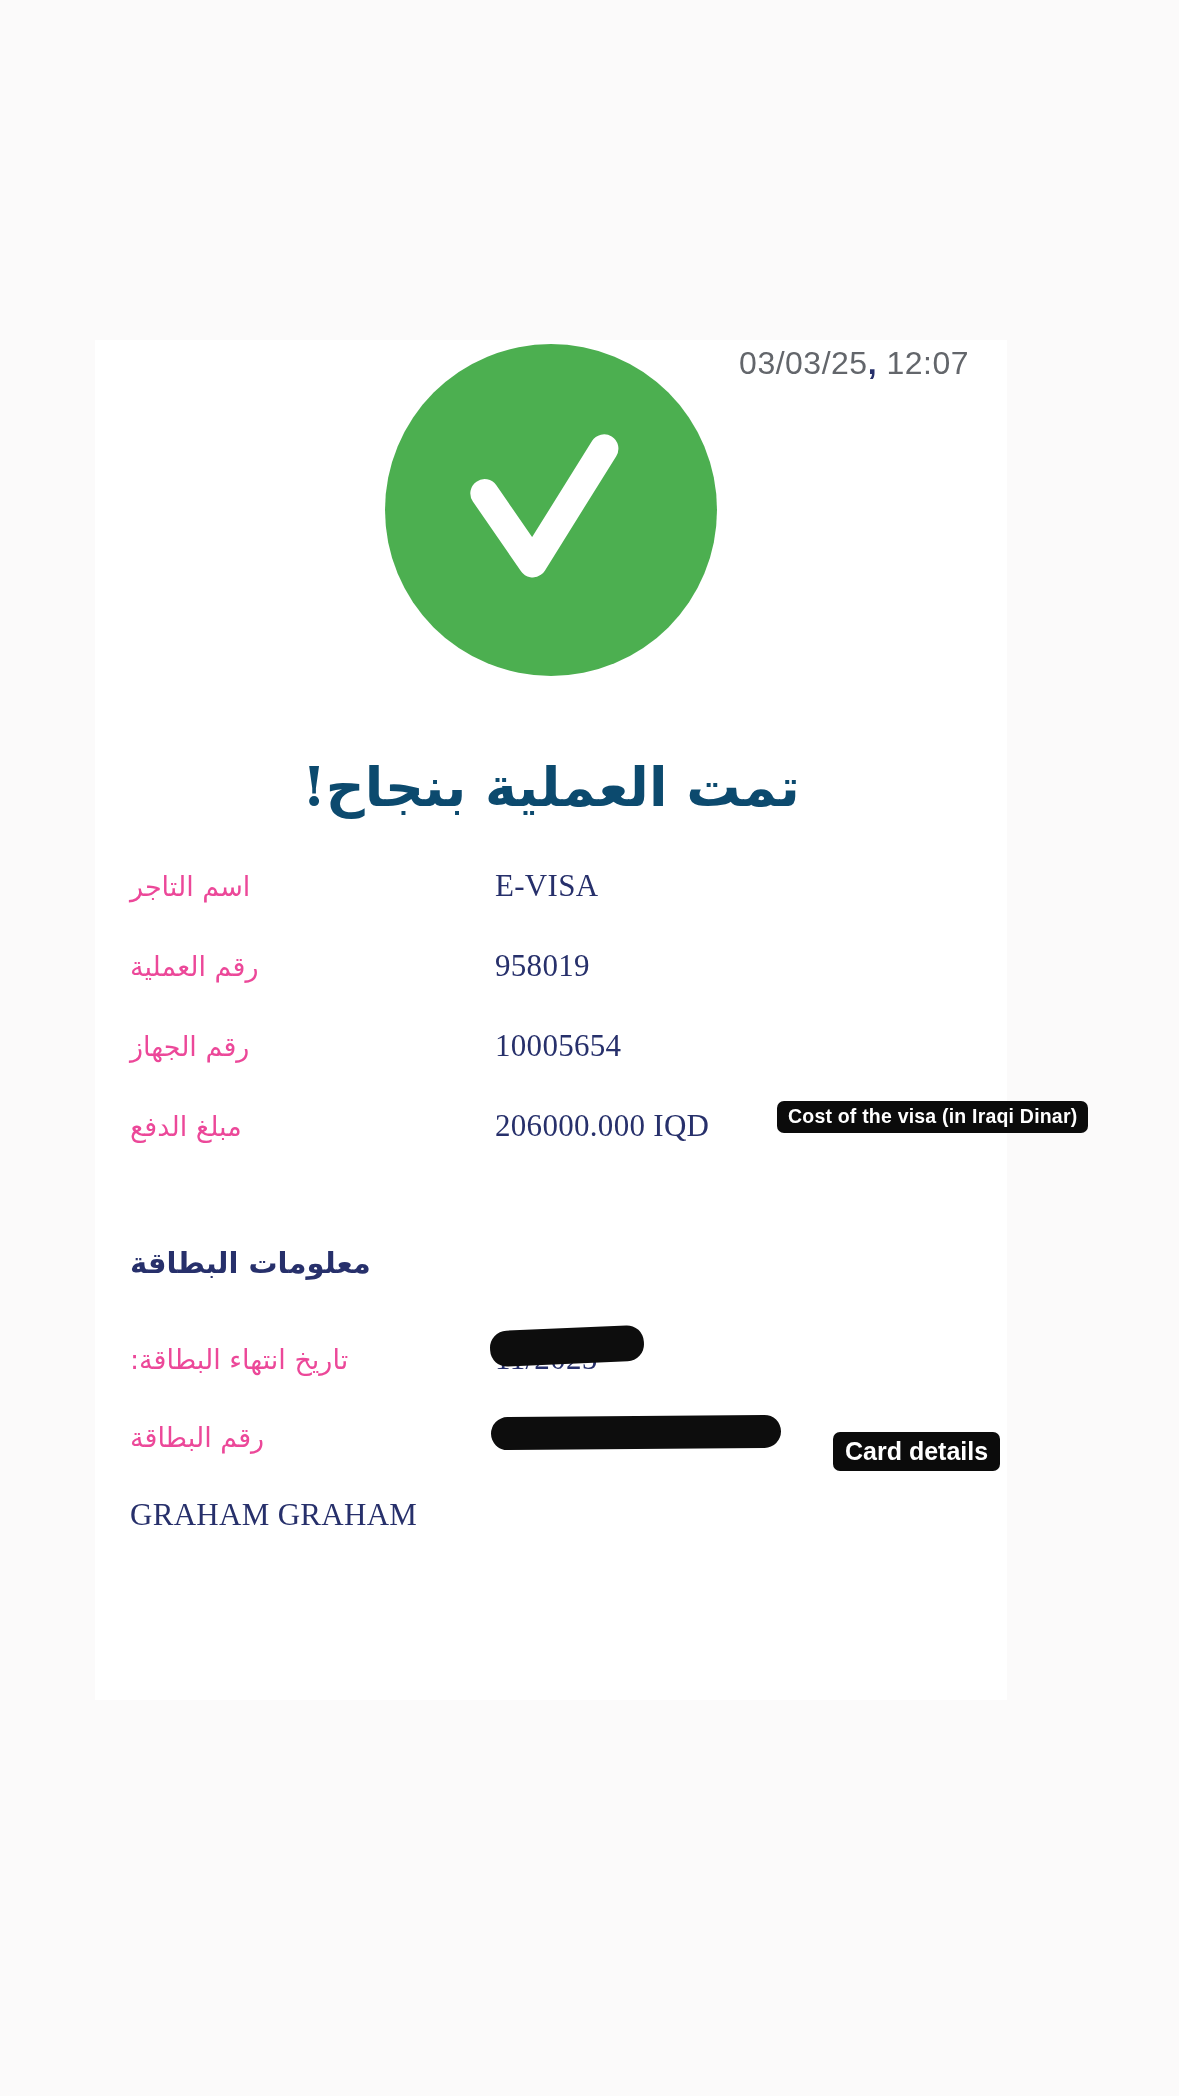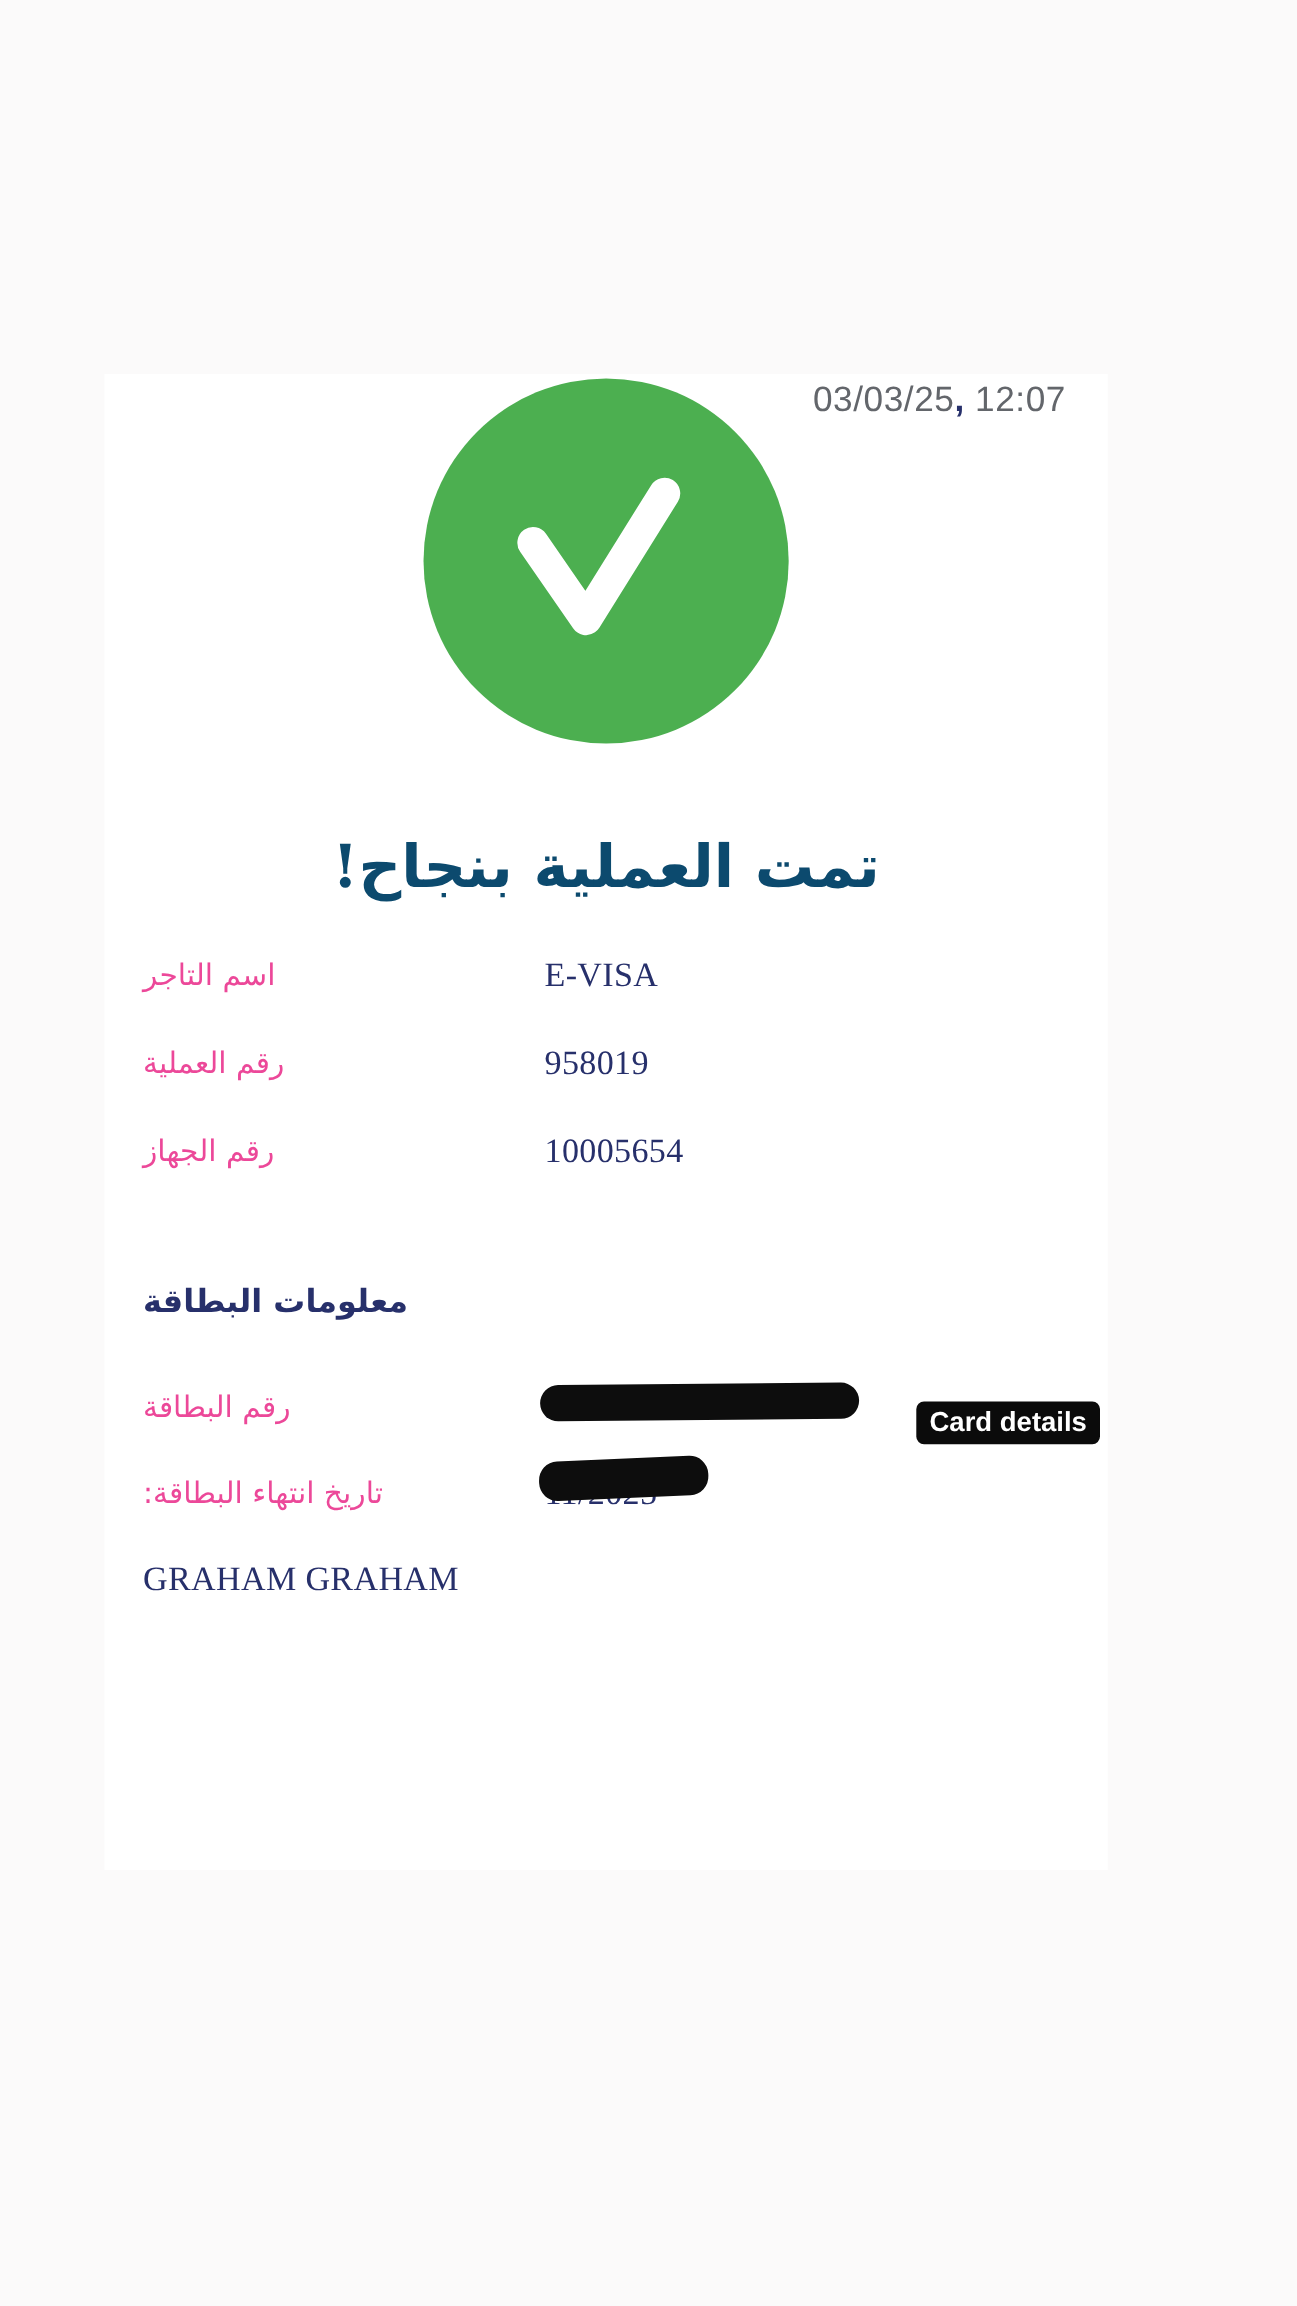--- a/index.html
+++ b/index.html
@@ -138,39 +138,44 @@
         <span class="value">E-VISA</span>
       </div>
       <div class="row">
         <span class="label">رقم العملية</span>
         <span class="value">958019</span>
       </div>
       <div class="row">
         <span class="label">رقم الجهاز</span>
         <span class="value">10005654</span>
       </div>
+      <div class="row">
+        <span class="label">مبلغ الدفع</span>
+        <span class="value">206000.000 IQD</span>
+        <span class="anno-badge badge-cost">Cost of the visa (in Iraqi Dinar)</span>
+      </div>
     </div>
 
     <div class="section-title">معلومات البطاقة</div>
 
     <div class="card-rows">
+      <div class="row row-sm">
+        <span class="label">تاريخ انتهاء البطاقة:</span>
+        <span class="value redacted-wrap">
+          <span>11/2025</span>
+          <span class="redaction-bar bar-expiry"></span>
+        </span>
+      </div>
       <div class="row row-sm">
         <span class="label">رقم البطاقة</span>
         <span class="value redacted-wrap">
           <span>5</span>
           <span class="redaction-bar bar-cardnum"></span>
         </span>
         <span class="anno-badge badge-card">Card details</span>
-      </div>
-      <div class="row row-sm">
-        <span class="label">تاريخ انتهاء البطاقة:</span>
-        <span class="value redacted-wrap">
-          <span>11/2025</span>
-          <span class="redaction-bar bar-expiry"></span>
-        </span>
       </div>
       <div class="row row-sm">
         <span class="value">GRAHAM GRAHAM</span>
       </div>
     </div>
 
   </div>
 </div>
 
 </body></html>

